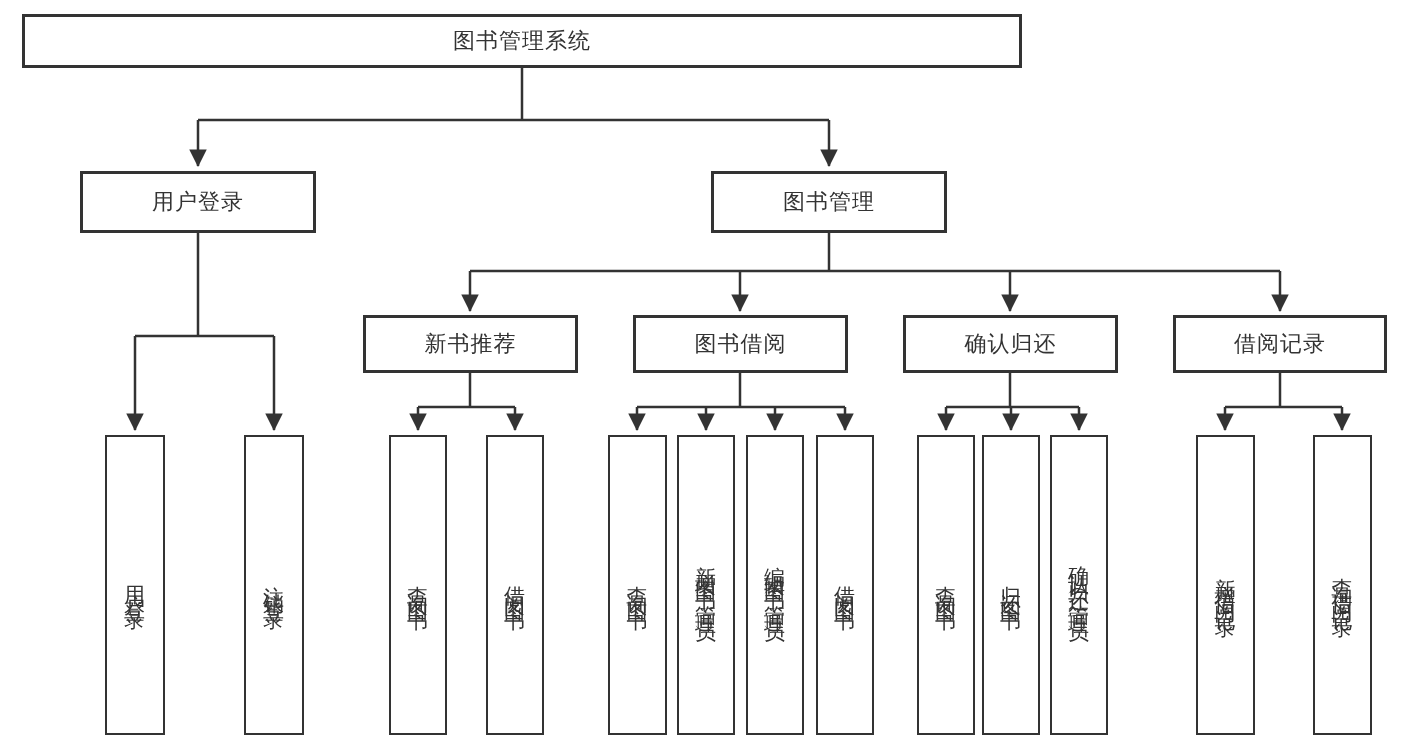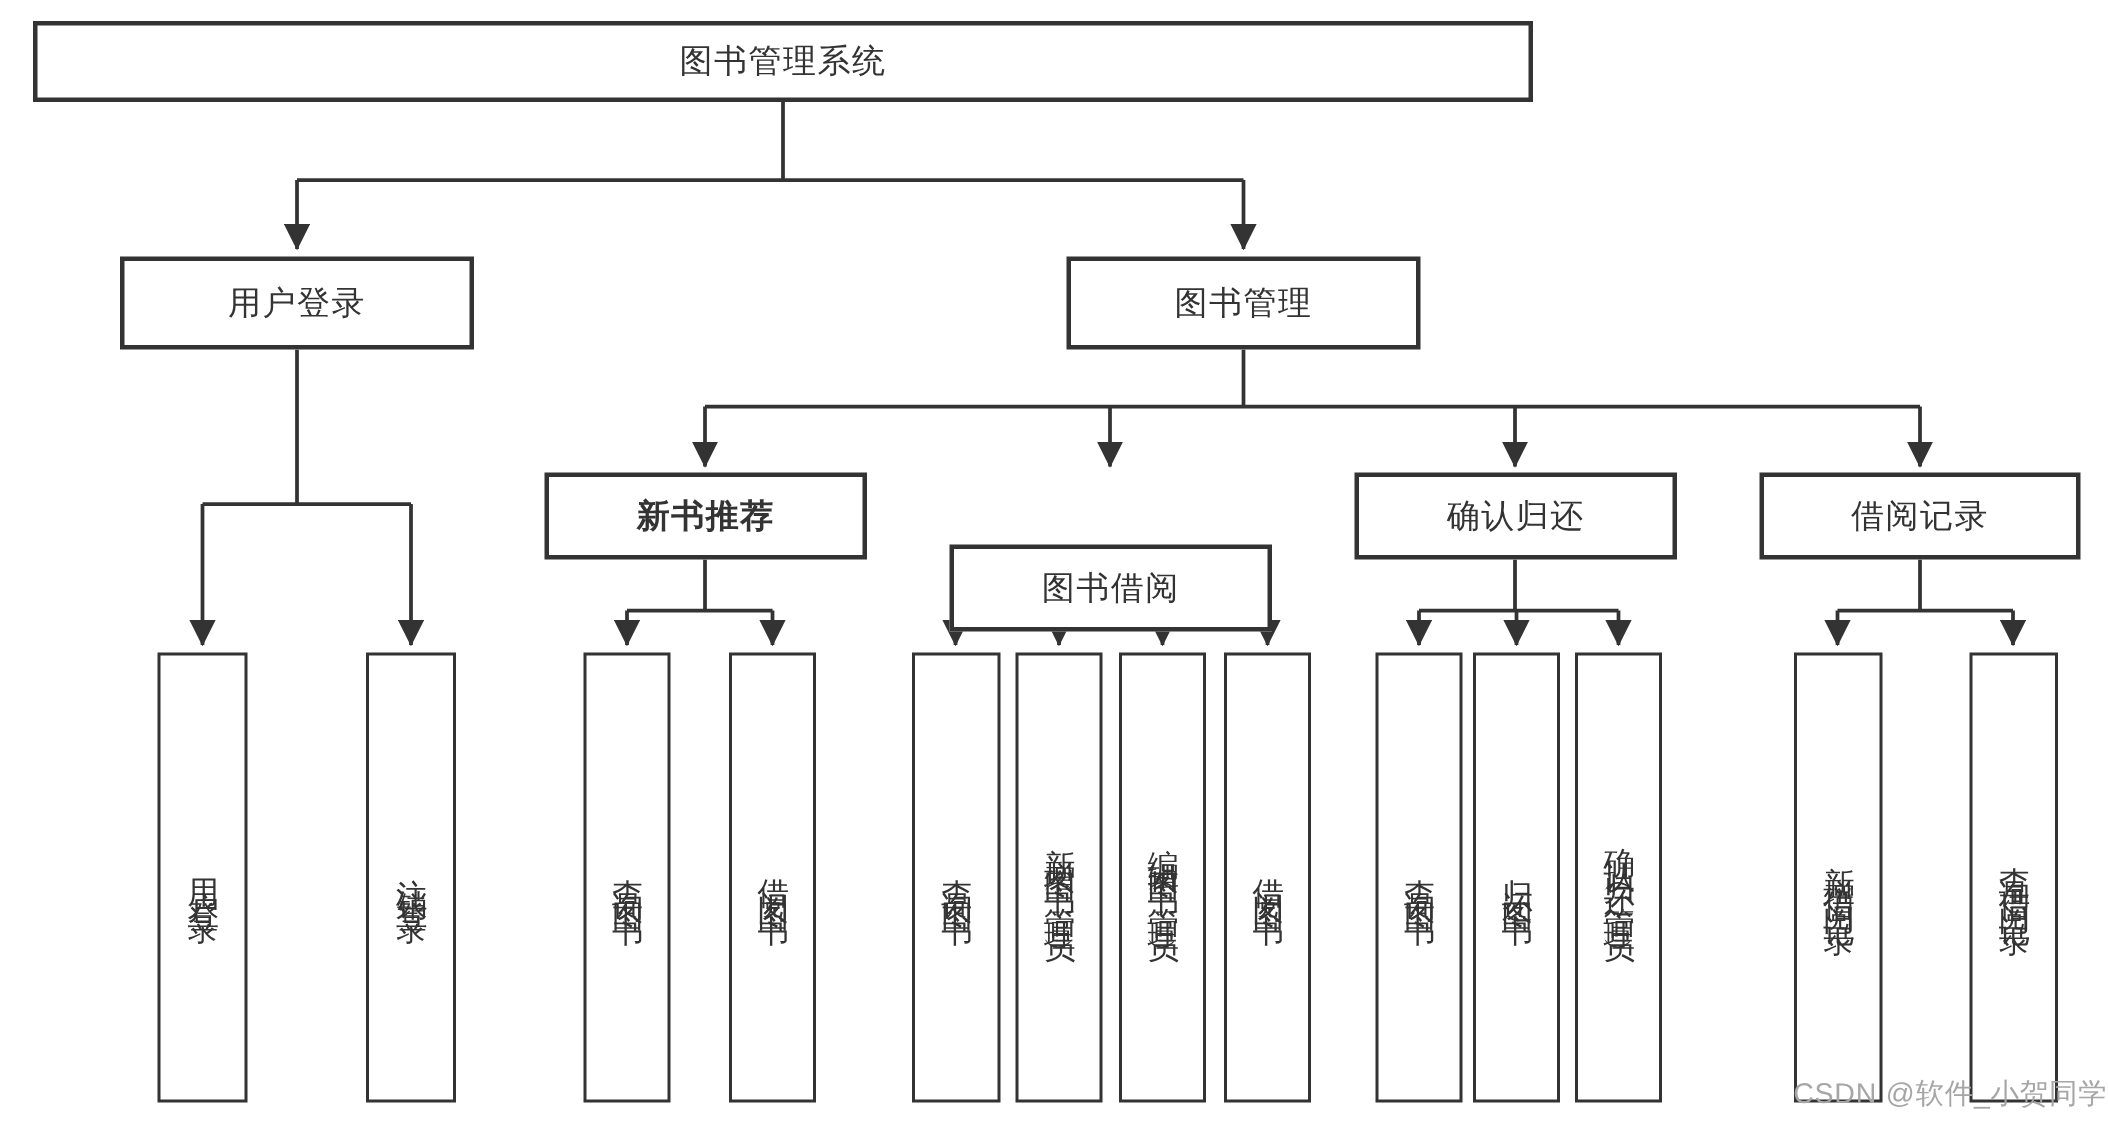--- a/index.html
+++ b/index.html
@@ -107,22 +107,22 @@
       <path d="M1225,407 V430" marker-end="url(#arrow)"></path>
       <path d="M1342,407 V430" marker-end="url(#arrow)"></path>
     </g>
   </svg>
 
   <div class="node" style="left:22px; top:14px; width:1000px; height:54px;">图书管理系统</div>
 
   <div class="node" style="left:80px; top:171px; width:236px; height:62px;">用户登录</div>
   <div class="node" style="left:711px; top:171px; width:236px; height:62px;">图书管理</div>
 
-  <div class="node" style="left:363px; top:315px; width:215px; height:58px;font-weight:bold;">新书推荐</div>
-  <div class="node" style="left:633px; top:315px; width:215px; height:58px;margin-top:48px;">图书借阅</div>
+  <div class="node" style="left:363px; top:315px; width:215px; height:58px;">新书推荐</div>
+  <div class="node" style="left:633px; top:315px; width:215px; height:58px;">图书借阅</div>
   <div class="node" style="left:903px; top:315px; width:215px; height:58px;">确认归还</div>
   <div class="node" style="left:1173px; top:315px; width:214px; height:58px;">借阅记录</div>
 
   <div class="node leaf" style="left:105px; top:435px; width:60px; height:300px;">
     <span class="vtext">用户登录</span>
   </div>
   <div class="node leaf" style="left:244px; top:435px; width:60px; height:300px;">
     <span class="vtext">注销登录</span>
   </div>
 
@@ -156,15 +156,14 @@
     <span class="vtext">确认归还（管理员）</span>
   </div>
 
   <div class="node leaf" style="left:1196px; top:435px; width:59px; height:300px;">
     <span class="vtext">新增借阅记录</span>
   </div>
   <div class="node leaf" style="left:1313px; top:435px; width:59px; height:300px;">
     <span class="vtext">查询借阅记录</span>
   </div>
 
-  <div class="watermark">CSDN @软件_小贺同学</div>
 
 </div>
 
 </body></html>

